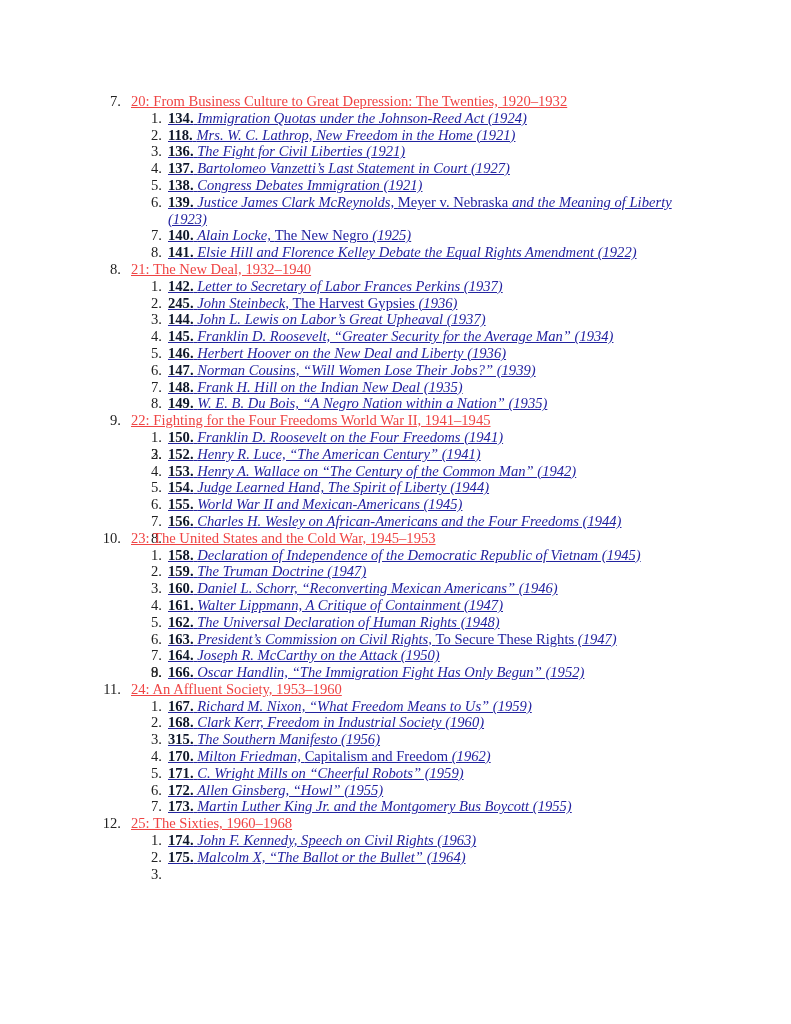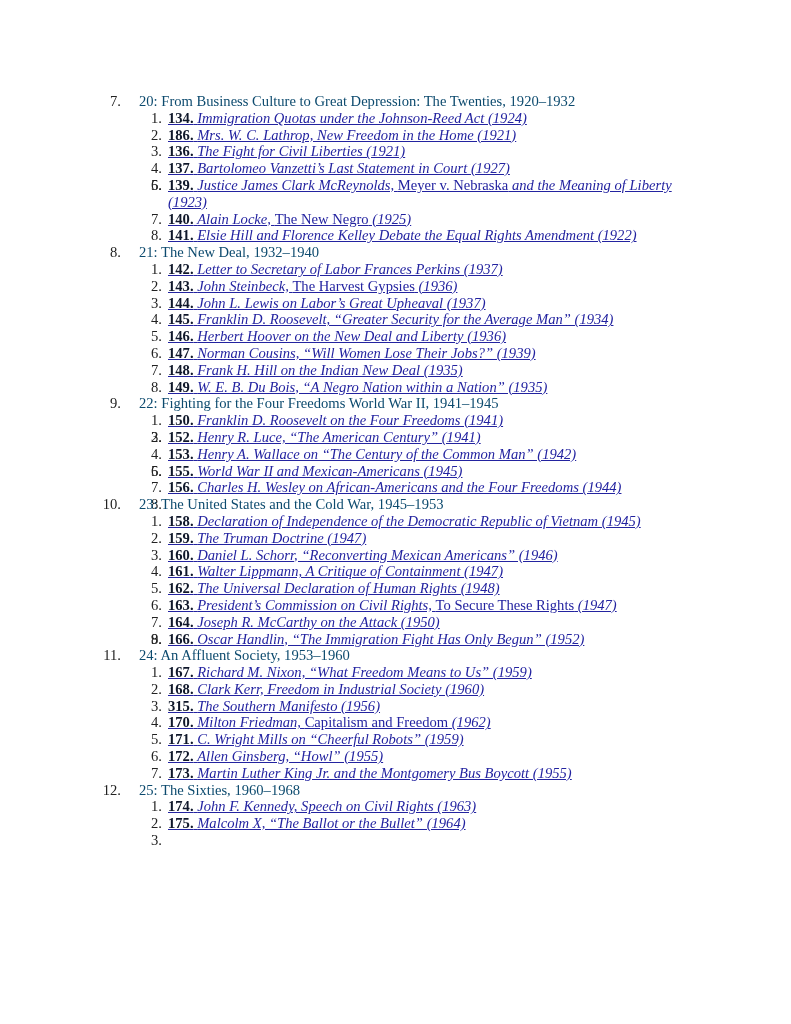--- a/index.html
+++ b/index.html
@@ -1,21 +1,21 @@
 <!DOCTYPE html>
 <html><head>
 <meta charset="utf-8">
 <style>
   html, body { margin:0; padding:0; background:#ffffff; }
   body { width:791px; height:1024px; position:relative; overflow:hidden;
          font-family:"Liberation Serif", serif; font-size:14.6px; color:#222; }
   .toc { position:absolute; left:0; top:93px; width:791px; }
   .ch { position:relative; height:16.8px; line-height:16.8px; white-space:nowrap; }
   .ch .num { position:absolute; right:670px; text-align:right; color:#222; }
-  .ch a { position:absolute; left:139px; color:#0c4a6e; }
+  .ch a { position:absolute; left:131px; color:#ef4444; text-decoration:underline; }
   .it { position:relative; line-height:16.8px; }
   .it .num { position:absolute; left:0; width:162px; text-align:right; color:#222; }
   .it .body { display:block; margin-left:168px; width:520px; color:#2323a0; text-decoration:underline; }
   .it .body b { font-weight:bold; color:#0f172a; }
   .it .body i { font-style:italic; }
   .it .body .r { font-style:normal; }
 </style>
 </head>
 <body>
 
@@ -23,32 +23,33 @@
     <div class="ch">
       <span class="num">7.</span>
       <a>20: From Business Culture to Great Depression: The Twenties, 1920–1932</a>
     </div>
     <div class="it">
       <span class="num">1.</span>
       <span class="body"><b>134.</b> <i>Immigration Quotas under the Johnson-Reed Act (1924)</i></span>
     </div>
     <div class="it">
       <span class="num">2.</span>
-      <span class="body"><b>186.</b> <i>Mrs. W. C. Lathrop, New Freedom in the Home (1921)</i></span>
+      <span class="body"><b>118.</b> <i>Mrs. W. C. Lathrop, New Freedom in the Home (1921)</i></span>
     </div>
     <div class="it">
       <span class="num">3.</span>
       <span class="body"><b>136.</b> <i>The Fight for Civil Liberties (1921)</i></span>
     </div>
     <div class="it">
       <span class="num">4.</span>
       <span class="body"><b>137.</b> <i>Bartolomeo Vanzetti’s Last Statement in Court (1927)</i></span>
     </div>
     <div class="it">
       <span class="num">5.</span>
+      <span class="body"><b>138.</b> <i>Congress Debates Immigration (1921)</i></span>
     </div>
     <div class="it">
       <span class="num">6.</span>
       <span class="body"><b>139.</b> <i>Justice James Clark McReynolds, </i><span class="r">Meyer v. Nebraska</span><i> and the Meaning of Liberty (1923)</i></span>
     </div>
     <div class="it">
       <span class="num">7.</span>
       <span class="body"><b>140.</b> <i>Alain Locke, </i><span class="r">The New Negro</span><i> (1925)</i></span>
     </div>
     <div class="it">
@@ -58,21 +59,21 @@
     <div class="ch">
       <span class="num">8.</span>
       <a>21: The New Deal, 1932–1940</a>
     </div>
     <div class="it">
       <span class="num">1.</span>
       <span class="body"><b>142.</b> <i>Letter to Secretary of Labor Frances Perkins (1937)</i></span>
     </div>
     <div class="it">
       <span class="num">2.</span>
-      <span class="body"><b>143.</b> <i>John Steinbeck, </i><span class="r">The Harvest Gypsies</span><i> (1936)</i></span>
+      <span class="body"><b>245.</b> <i>John Steinbeck, </i><span class="r">The Harvest Gypsies</span><i> (1936)</i></span>
     </div>
     <div class="it">
       <span class="num">3.</span>
       <span class="body"><b>144.</b> <i>John L. Lewis on Labor’s Great Upheaval (1937)</i></span>
     </div>
     <div class="it">
       <span class="num">4.</span>
       <span class="body"><b>145.</b> <i>Franklin D. Roosevelt, “Greater Security for the Average Man” (1934)</i></span>
     </div>
     <div class="it">
@@ -105,20 +106,21 @@
     <div class="it">
       <span class="num">3.</span>
       <span class="body"><b>152.</b> <i>Henry R. Luce, “The American Century” (1941)</i></span>
     </div>
     <div class="it">
       <span class="num">4.</span>
       <span class="body"><b>153.</b> <i>Henry A. Wallace on “The Century of the Common Man” (1942)</i></span>
     </div>
     <div class="it">
       <span class="num">5.</span>
+      <span class="body"><b>154.</b> <i>Judge Learned Hand, The Spirit of Liberty (1944)</i></span>
     </div>
     <div class="it">
       <span class="num">6.</span>
       <span class="body"><b>155.</b> <i>World War II and Mexican-Americans (1945)</i></span>
     </div>
     <div class="it">
       <span class="num">7.</span>
       <span class="body"><b>156.</b> <i>Charles H. Wesley on African-Americans and the Four Freedoms (1944)</i></span>
     </div>
     <div class="it">

